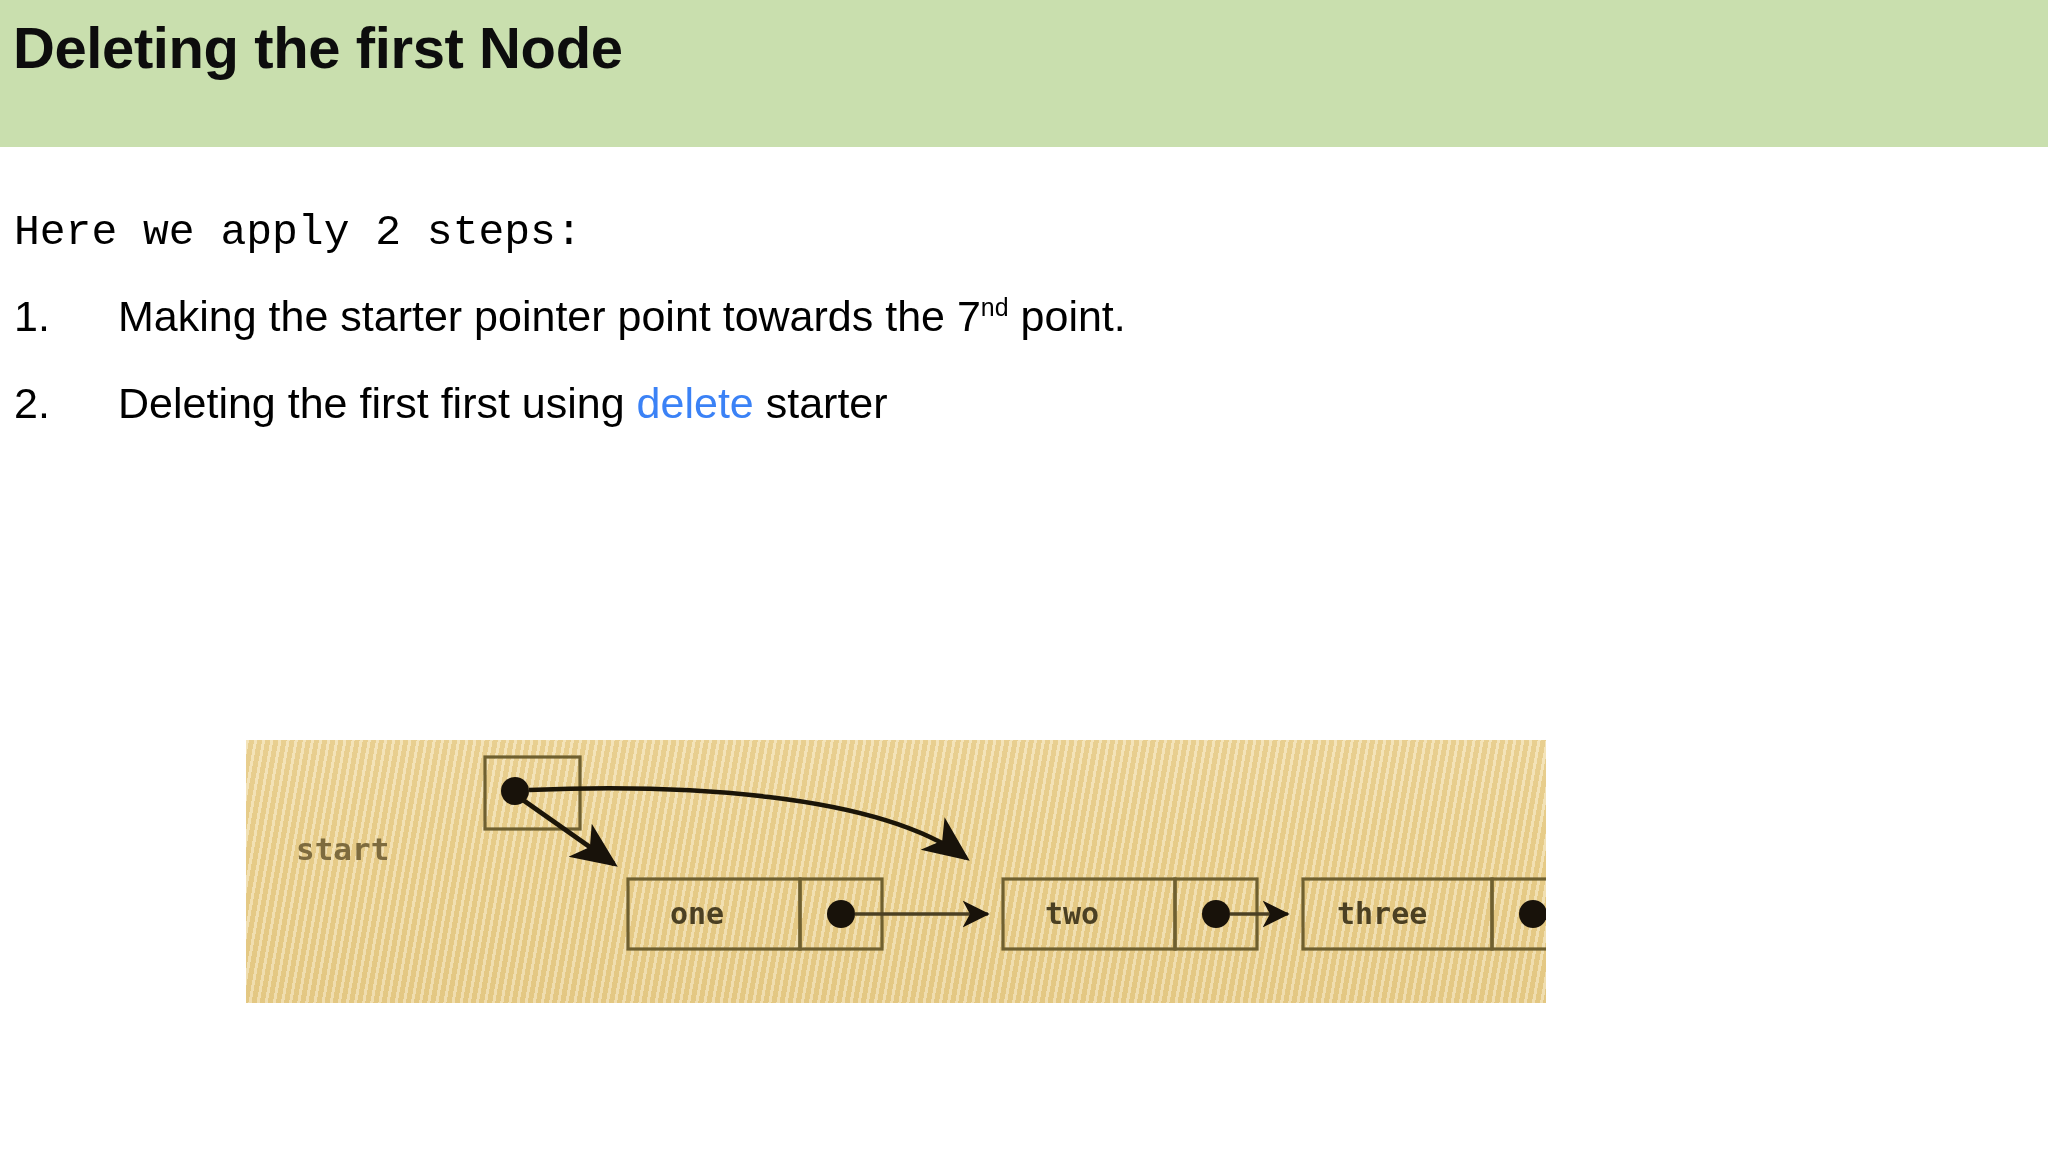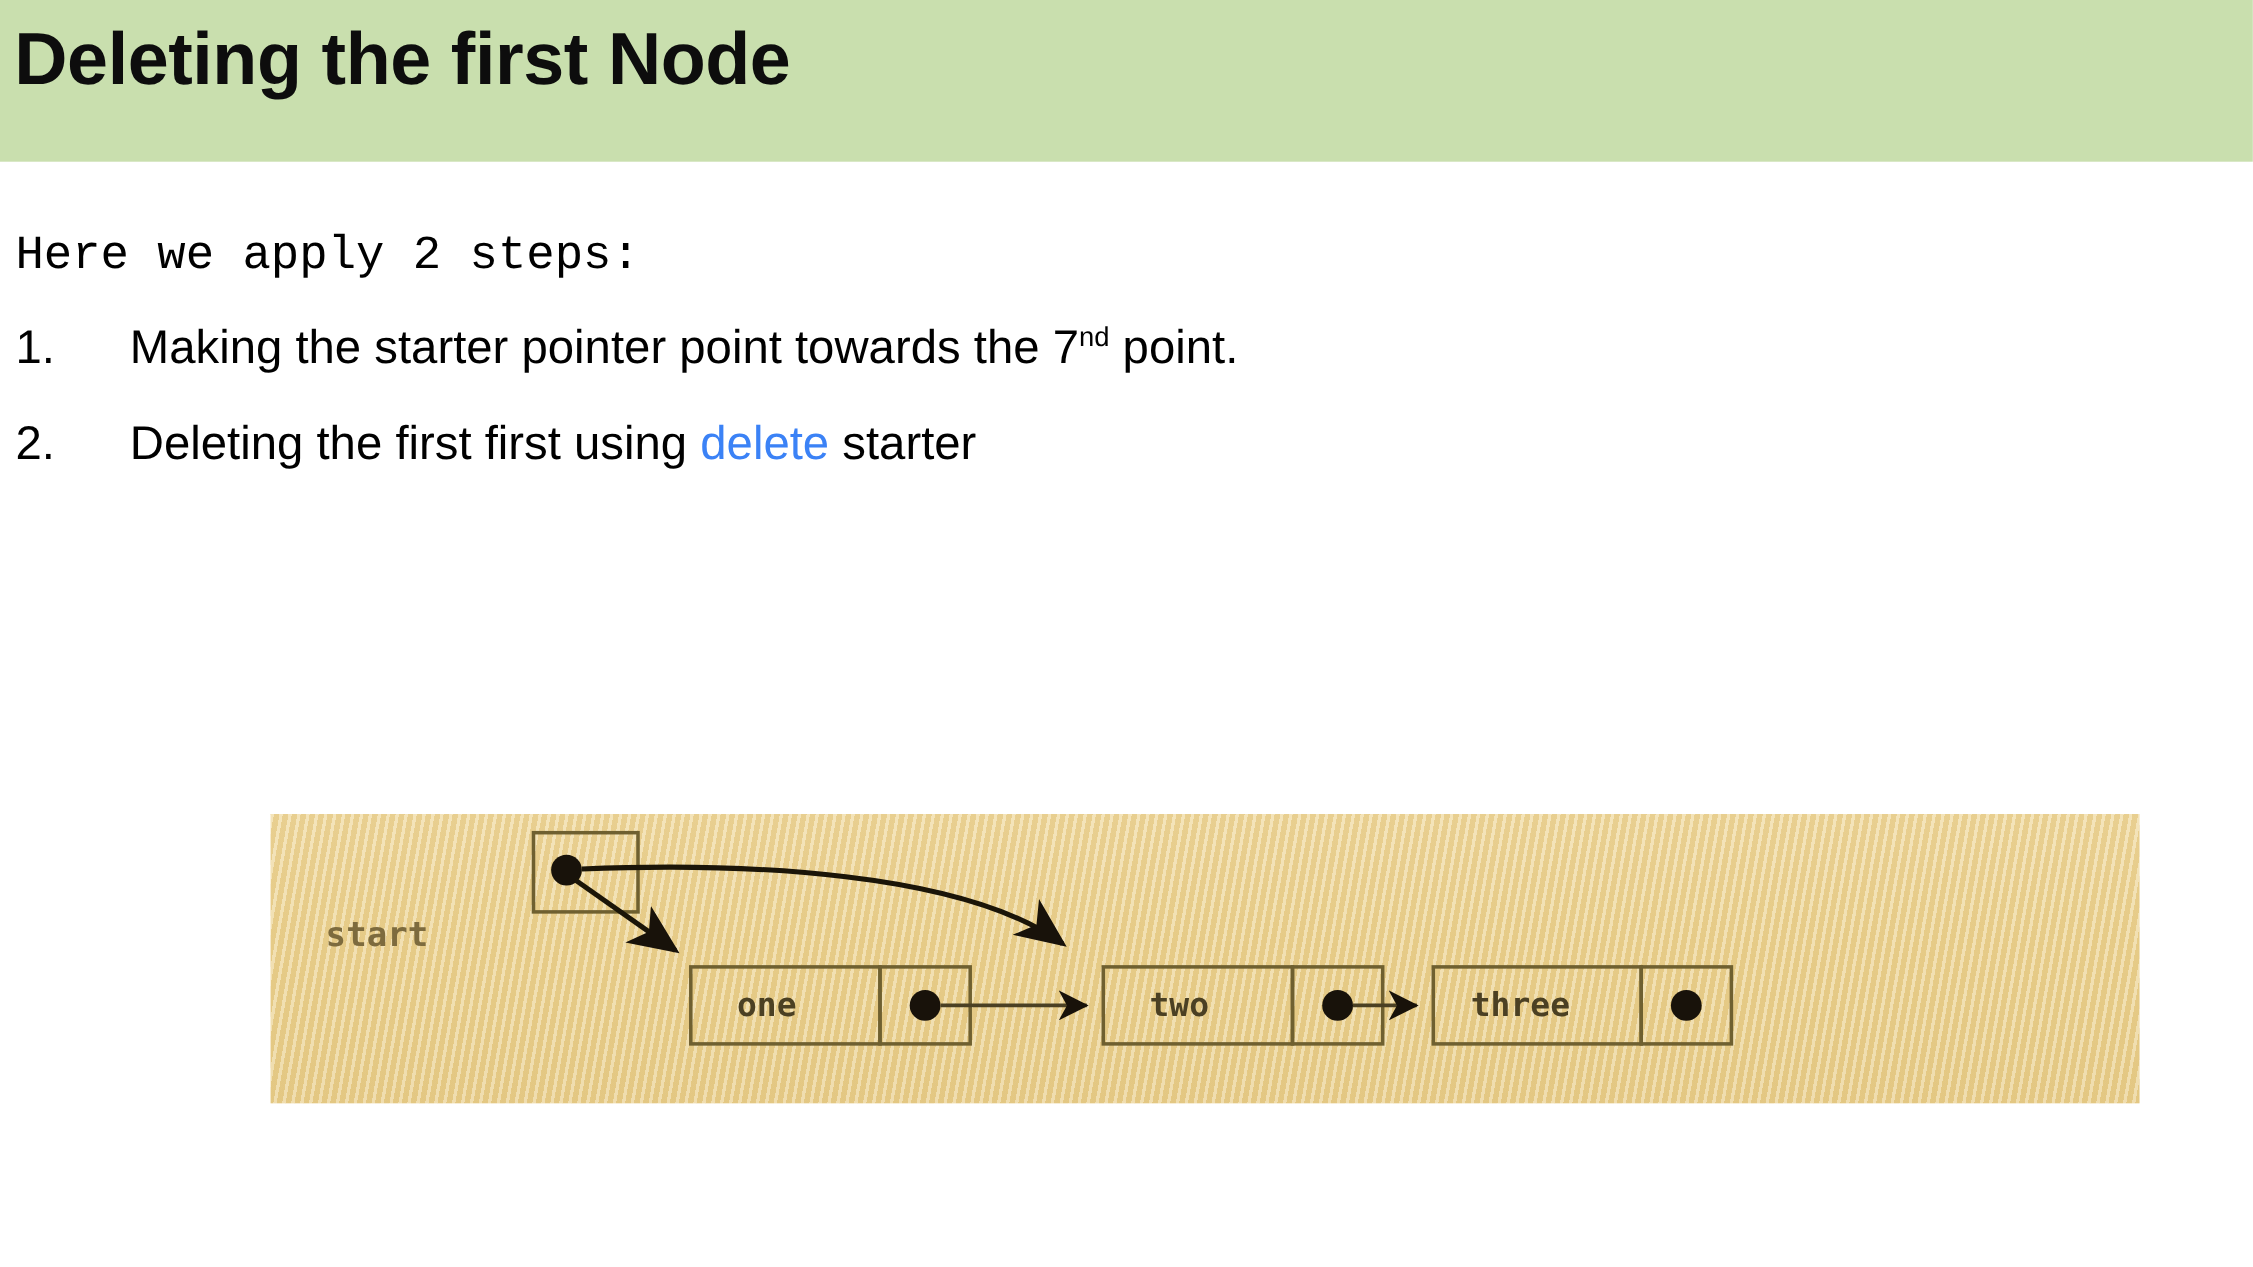--- a/index.html
+++ b/index.html
@@ -29,21 +29,21 @@
     top: 0;
     width: 2048px;
     height: 147px;
     background: #c9dfae;
     box-sizing: border-box;
   }
   .title-text {
     position: absolute;
     left: 13px;
     top: 16px;
-    font-size: 67px;
+    font-size: 58px;
     font-weight: bold;
     color: #0d0d0d;
     letter-spacing: -0.4px;
     line-height: 1.12;
     white-space: nowrap;
   }
 
   
   .body-area {
     position: absolute;
@@ -95,21 +95,21 @@
   }
   .kw-delete {
     color: #3b82f6;
   }
 
   
   .diagram {
     position: absolute;
     left: 246px;
     top: 593px;
-    width: 1699px;
+    width: 1300px;
     height: 263px;
     background:
       repeating-linear-gradient(
         100deg,
         rgba(255,255,255,0.30) 0px,
         rgba(255,255,255,0.30) 3px,
         rgba(198,160,82,0.16) 3px,
         rgba(198,160,82,0.16) 8px
       ),
       linear-gradient(180deg, #efd89c 0%, #ecd391 45%, #e9cf8c 100%);

